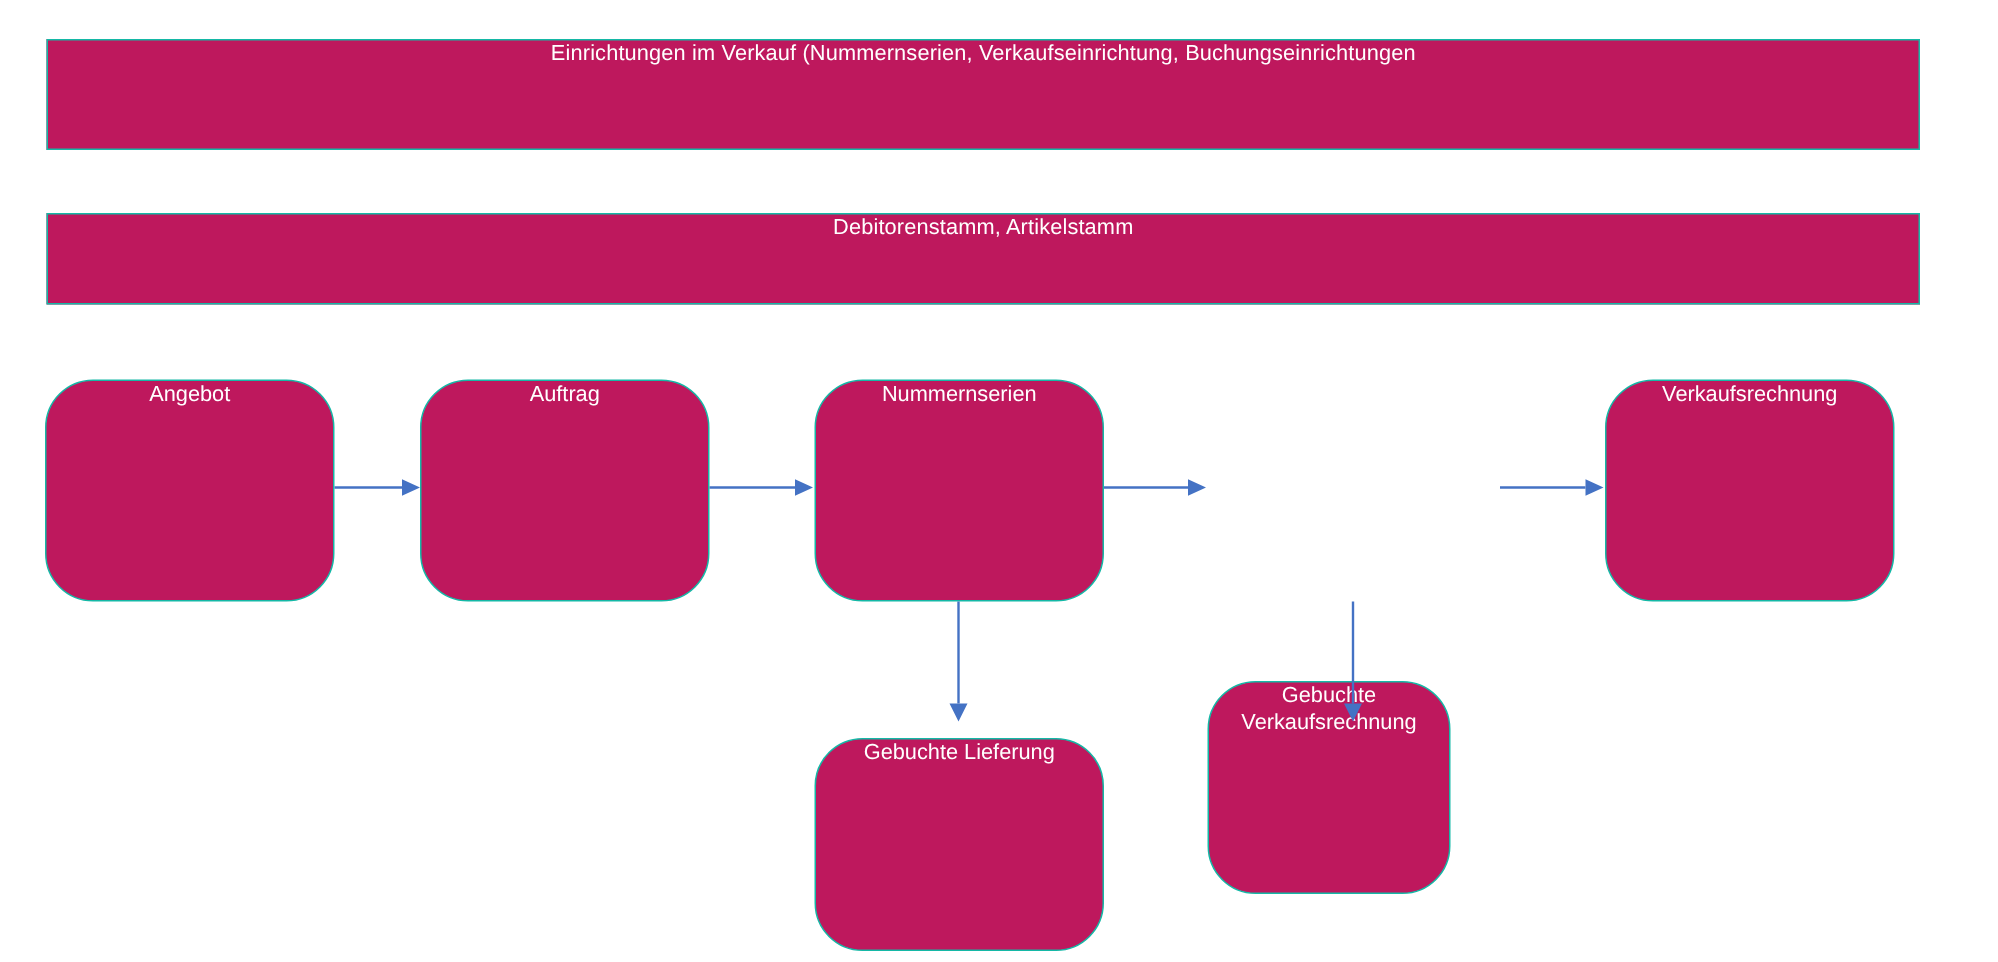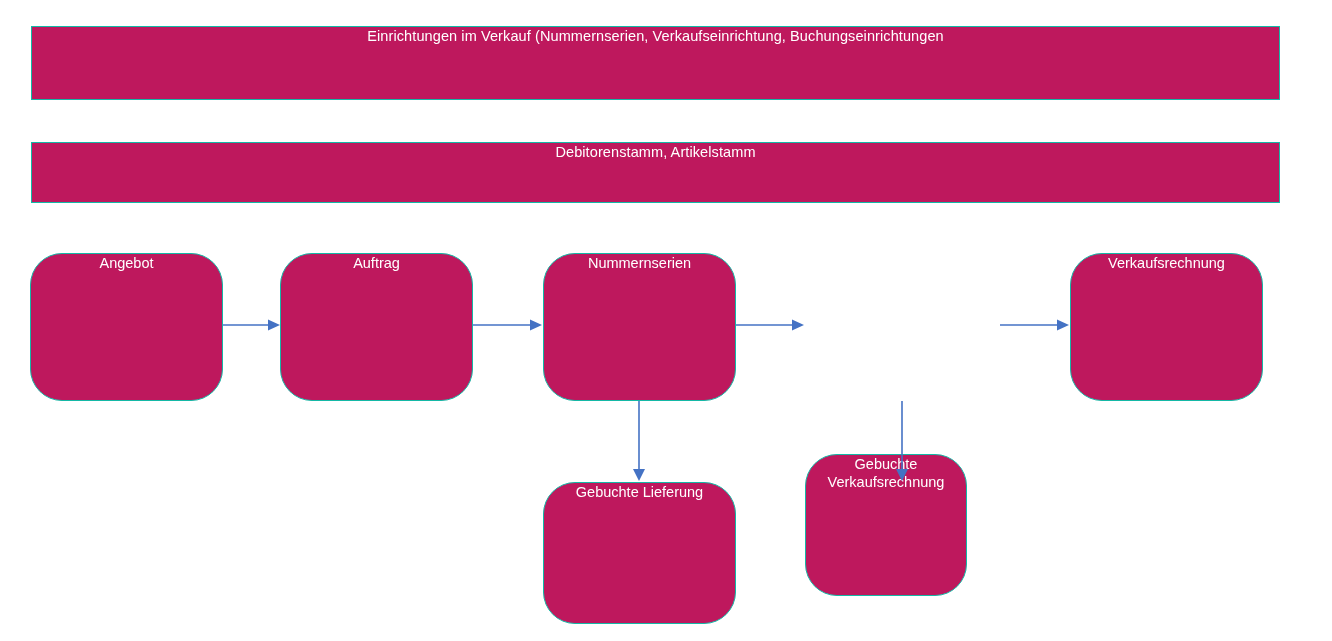--- a/index.html
+++ b/index.html
@@ -75,21 +75,21 @@
 
   <div class="node" style="left:543px; top:253px; width:193px; height:148px;">
     <span class="node-label">Nummernserien</span>
   </div>
 
 
   <div class="node" style="left:1070px; top:253px; width:193px; height:148px;">
     <span class="node-label">Verkaufsrechnung</span>
   </div>
 
-  <div class="node" style="left:543px; top:482px; width:193px; height:142px;">
+  <div class="node" style="left:543px; top:492px; width:193px; height:142px;">
     <span class="node-label">Gebuchte Lieferung</span>
   </div>
 
   <div class="node" style="left:805px; top:454px; width:162px; height:142px;">
     <span class="node-label">Gebuchte
 Verkaufsrechnung</span>
   </div>
 
   <div class="conn" style="left:223px; top:315px; width:58px; height:20px;">
     <svg width="58" height="20" viewBox="0 0 58 20">

